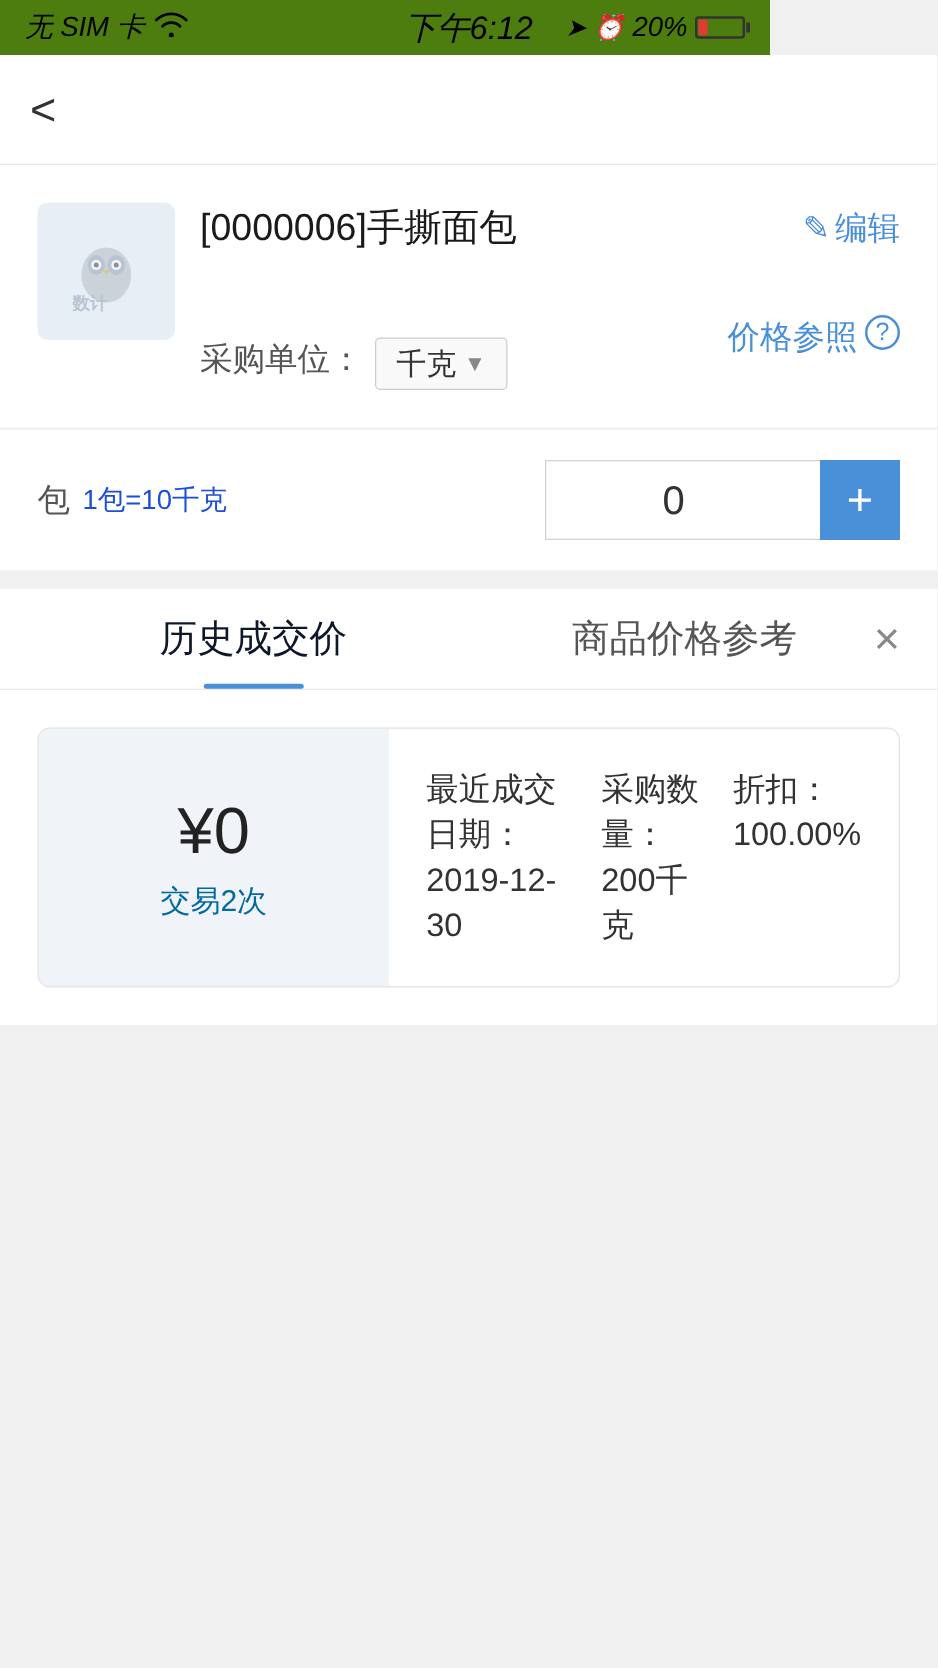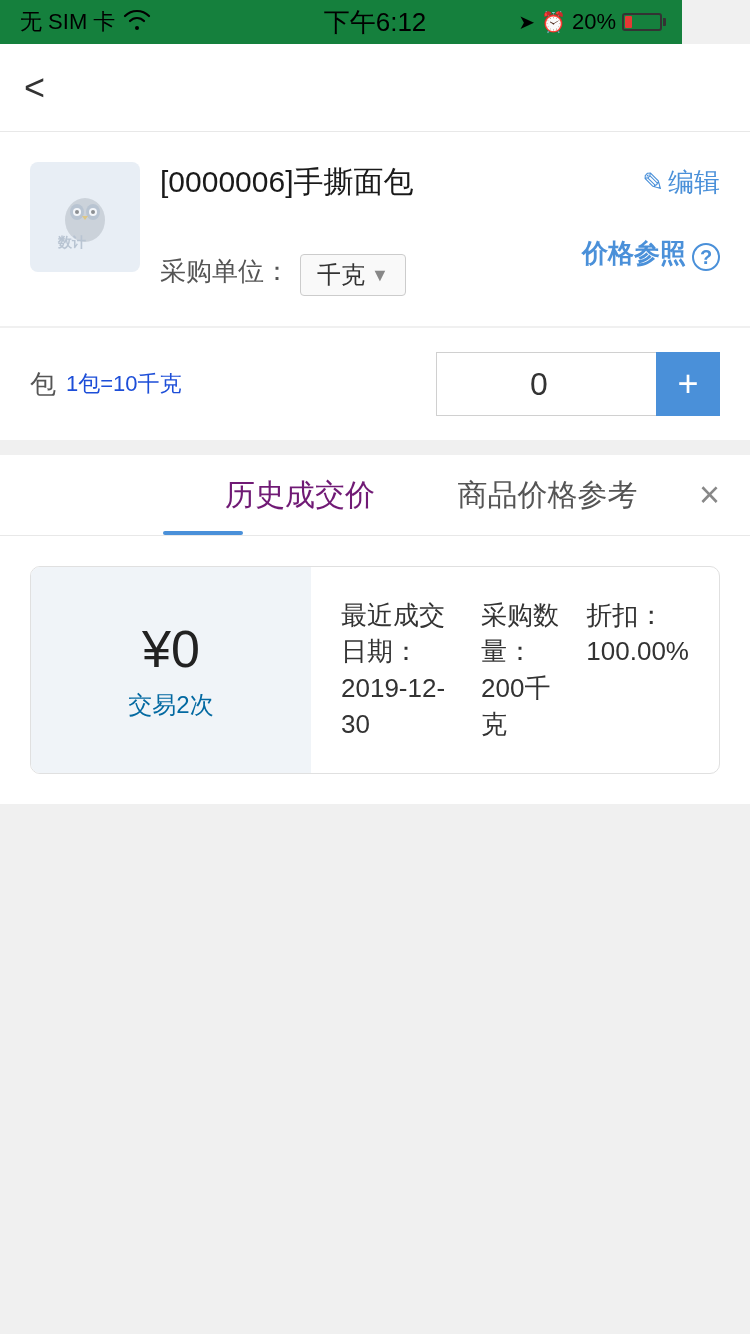--- a/index.html
+++ b/index.html
@@ -7,29 +7,30 @@
     body {
       width: 750px;
       min-height: 1334px;
       font-family: -apple-system, "PingFang SC", "Helvetica Neue", sans-serif;
       background: #f0f0f0;
       overflow-x: hidden;
     }
 
     
     .status-bar {
-      width: 682px;
+      width: 616px;
       height: 44px;
-      background: #15803d;
+      background: #4d7c0f;
       display: flex;
       align-items: center;
       justify-content: space-between;
       padding: 0 20px;
       font-size: 24px;
       color: #000;
+      font-style: italic;
     }
     .status-left {
       display: flex;
       align-items: center;
       gap: 8px;
       font-size: 22px;
     }
     .status-center {
       font-size: 26px;
       font-weight: 500;
@@ -121,21 +122,21 @@
     }
     .product-image-inner {
       width: 70px;
       height: 70px;
       opacity: 0.5;
     }
     .product-info {
       flex: 1;
       display: flex;
       flex-direction: column;
-      gap: 8px;
+      gap: 24px;
     }
     .product-name-row {
       display: flex;
       align-items: center;
       justify-content: space-between;
     }
     .product-name {
       font-size: 30px;
       color: #1a1a1a;
       font-weight: 400;
@@ -172,26 +173,25 @@
       align-items: center;
       gap: 6px;
       cursor: pointer;
     }
     .unit-select-arrow {
       font-size: 18px;
       color: #888;
     }
     .price-ref {
       display: flex;
-      align-items: flex-end;
+      align-items: flex-start;
       gap: 6px;
       color: #4a90d9;
       font-size: 26px;
       cursor: pointer;
-      font-weight: bold;
     }
     .price-ref-help {
       width: 28px;
       height: 28px;
       border: 2px solid #4a90d9;
       border-radius: 50%;
       display: flex;
       align-items: center;
       justify-content: center;
       font-size: 20px;
@@ -268,22 +268,21 @@
       height: 80px;
       display: flex;
       flex-direction: column;
       align-items: center;
       justify-content: center;
       font-size: 30px;
       cursor: pointer;
       position: relative;
     }
     .tab-item.active {
-      color: #701a75;
-      align-items: flex-end;
+      color: #0f172a;
     }
     .tab-item.inactive {
       color: #555;
     }
     .tab-underline {
       position: absolute;
       bottom: 0;
       left: 50%;
       transform: translateX(-50%);
       width: 80px;

